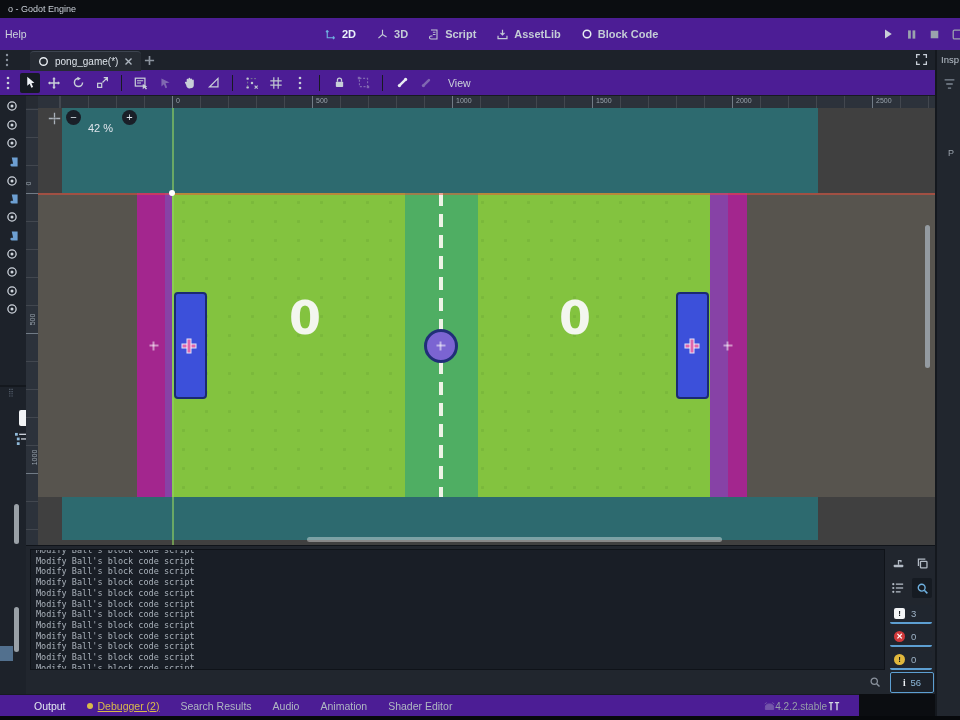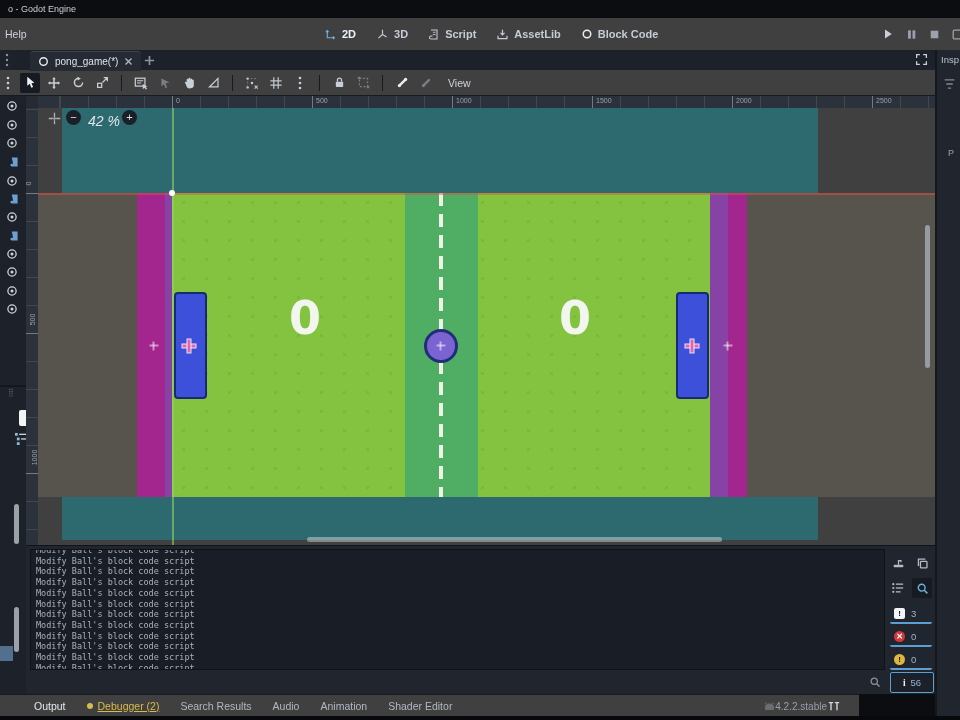--- a/index.html
+++ b/index.html
@@ -1,19 +1,19 @@
 <!DOCTYPE html>
 <html><head>
 <meta charset="utf-8">
 <style>
   html,body{margin:0;padding:0;background:#000;}
   #app{position:relative;width:960px;height:720px;overflow:hidden;background:#0b0d11;
        font-family:"Liberation Sans",sans-serif;color:#cfd5dd;-webkit-font-smoothing:antialiased;}
   .abs{position:absolute;}
-  .bar{background:#404040;}
+  .bar{background:#4c1d95;}
   .darkbar{background:#1d222a;}
   .ic{display:inline-flex;align-items:center;justify-content:center;}
   svg{display:block;}
   .dim{opacity:.42;}
   .sep{width:1px;background:#171b21;height:16px;margin:0 5px;}
   
   #titlebar{left:0;top:0;width:960px;height:18px;background:#0b0d11;display:flex;align-items:center;text-align:right;}
   #titlebar span{font-size:9px;color:#c8ced6;margin-left:8px;}
   
   #menubar{left:0;top:18px;width:960px;height:32px;border-bottom:1px solid #171b21;display:flex;align-items:center;}
@@ -64,21 +64,21 @@
   .gizmo::after{content:"";position:absolute;left:5px;top:0;width:3px;height:13px;background:#df66ad;box-shadow:0 0 0 1px rgba(255,255,255,.85);}
   .gizmo.faint::before,.gizmo.faint::after{background:rgba(255,255,255,.5);box-shadow:none;}
   .gizmo.faint{width:9px;height:9px;}
   .gizmo.faint::before{top:3px;width:9px;height:2px;}
   .gizmo.faint::after{left:3px;width:2px;height:9px;}
   #xaxis{left:0;top:85px;width:897px;height:2px;background:rgba(235,75,55,.5);}
   #yaxis{left:134px;top:0;width:2px;height:437px;background:rgba(145,210,95,.6);}
   #origindot{left:131px;top:82px;width:6px;height:6px;border-radius:50%;background:#fff;}
   .zbtn{position:absolute;top:2px;width:15px;height:15px;border-radius:50%;background:#1a1f28;color:#dfe5ec;
     font-size:11px;line-height:14px;text-align:center;}
-  #zoomlabel{left:50px;top:5px;font-size:14px;color:#dfe5ec;font-style:italic;}
+  #zoomlabel{left:50px;top:14px;font-size:11px;color:#dfe5ec;}
   #hscroll{left:269px;top:429px;width:415px;height:5px;background:rgba(255,255,255,.38);border-radius:3px;}
   #vscroll{left:887px;top:117px;width:5px;height:143px;background:#949ba1;border-radius:3px;}
   
   #rightdock{left:935px;top:50px;width:25px;height:670px;background:#21262e;border-left:2px solid #14181e;font-size:9.5px;color:#b9c1cb;}
   
   #outpanel{left:26px;top:545px;width:909px;height:149px;background:#21262e;border-top:1px solid #10141a;box-sizing:border-box;}
   #console{left:4px;top:3px;width:855px;height:121px;background:#191e26;border:1px solid #0f1319;overflow:hidden;box-sizing:border-box;}
   #console .lines{margin:-5px 0 0 5px;}
   .cline{font-family:"DejaVu Sans Mono",monospace;font-size:8.5px;line-height:10.7px;color:#a9b1ba;white-space:pre;}
   .obtn{position:absolute;width:20px;height:20px;border-radius:2px;display:flex;align-items:center;justify-content:center;}

